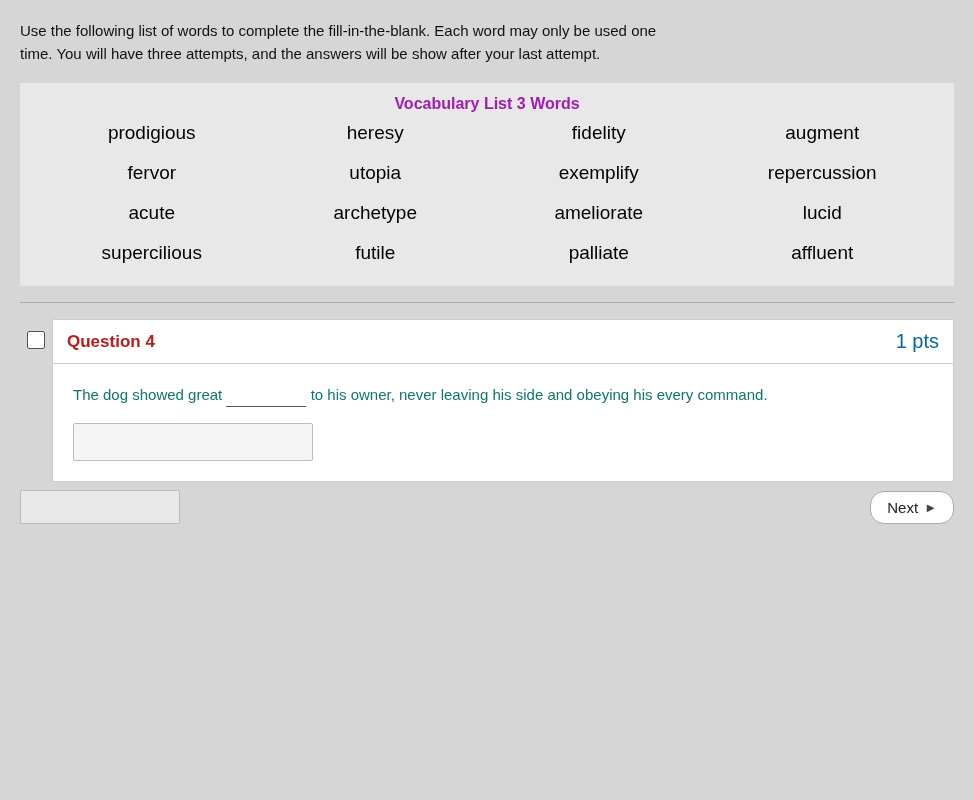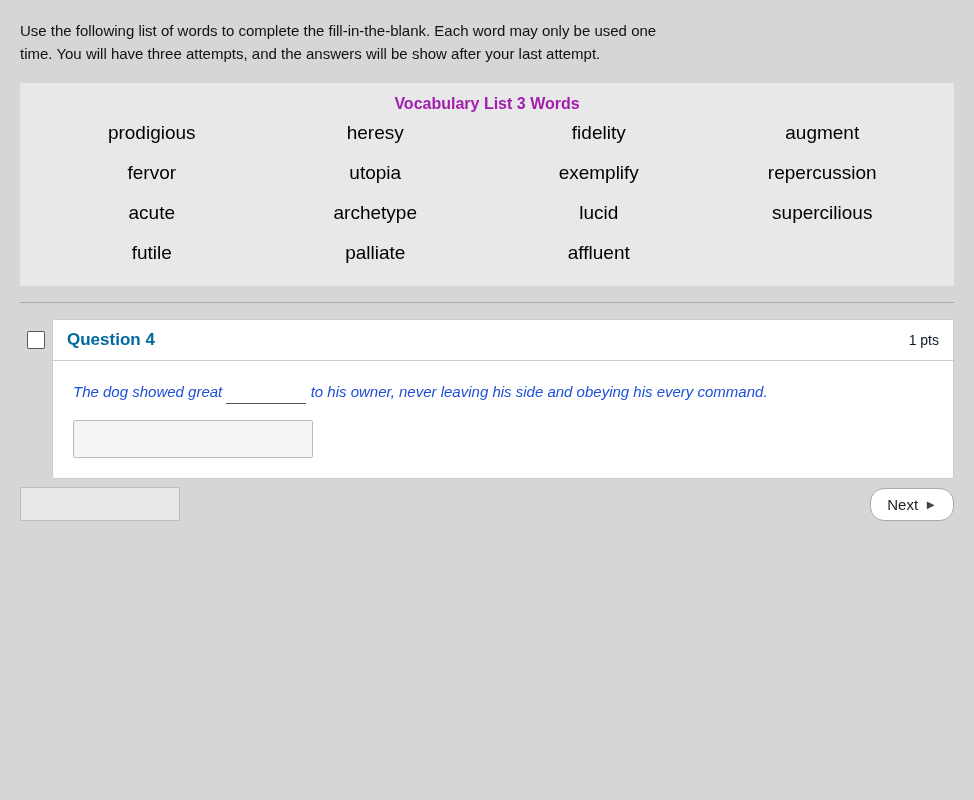--- a/index.html
+++ b/index.html
@@ -82,39 +82,38 @@
       height: 18px;
       border: 1.5px solid #555;
       border-radius: 2px;
       display: inline-block;
       background: #fff;
     }
 
     .question-title {
       font-size: 17px;
       font-weight: bold;
+      color: #b91c1c;
+    }
+
+    .question-pts {
+      font-size: 20px;
       color: #0369a1;
-    }
-
-    .question-pts {
-      font-size: 14px;
-      color: #0f172a;
       text-align: right;
     }
 
     .question-body {
       padding: 18px 20px 20px;
     }
 
     .question-text {
       font-size: 15px;
       line-height: 1.6;
       margin-bottom: 16px;
-      color: #1d4ed8;
-      font-style: italic;
+      color: #0f766e;
     }
 
     .blank {
       display: inline-block;
       border-bottom: 1.5px solid #555;
       width: 80px;
       color: transparent;
       vertical-align: bottom;
     }
 
@@ -202,20 +201,21 @@
     <div class="vocab-word">prodigious</div>
         <div class="vocab-word">heresy</div>
         <div class="vocab-word">fidelity</div>
         <div class="vocab-word">augment</div>
         <div class="vocab-word">fervor</div>
         <div class="vocab-word">utopia</div>
         <div class="vocab-word">exemplify</div>
         <div class="vocab-word">repercussion</div>
         <div class="vocab-word">acute</div>
         <div class="vocab-word">archetype</div>
+        <div class="vocab-word">ameliorate</div>
         <div class="vocab-word">lucid</div>
         <div class="vocab-word">supercilious</div>
         <div class="vocab-word">futile</div>
         <div class="vocab-word">palliate</div>
         <div class="vocab-word">affluent</div>
       </div>
   </div>
 
   <hr class="divider">
 

